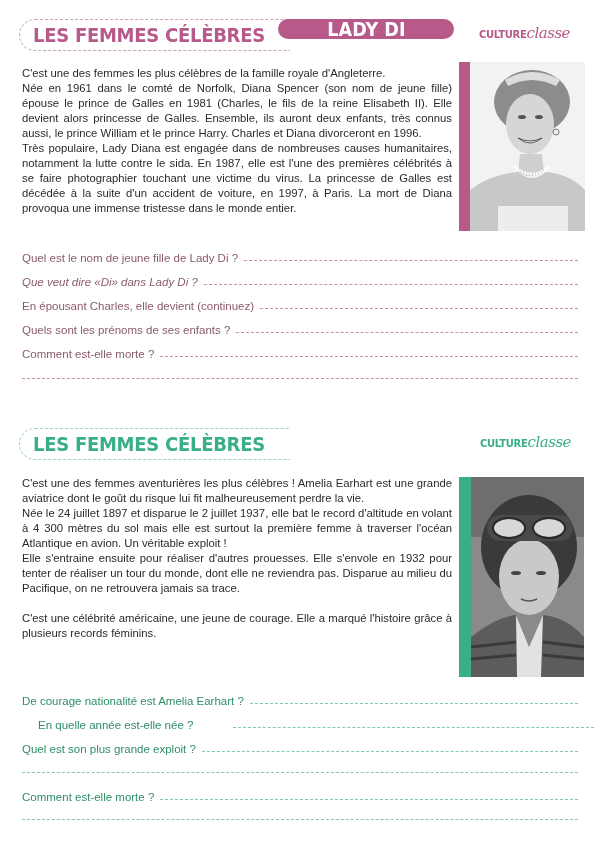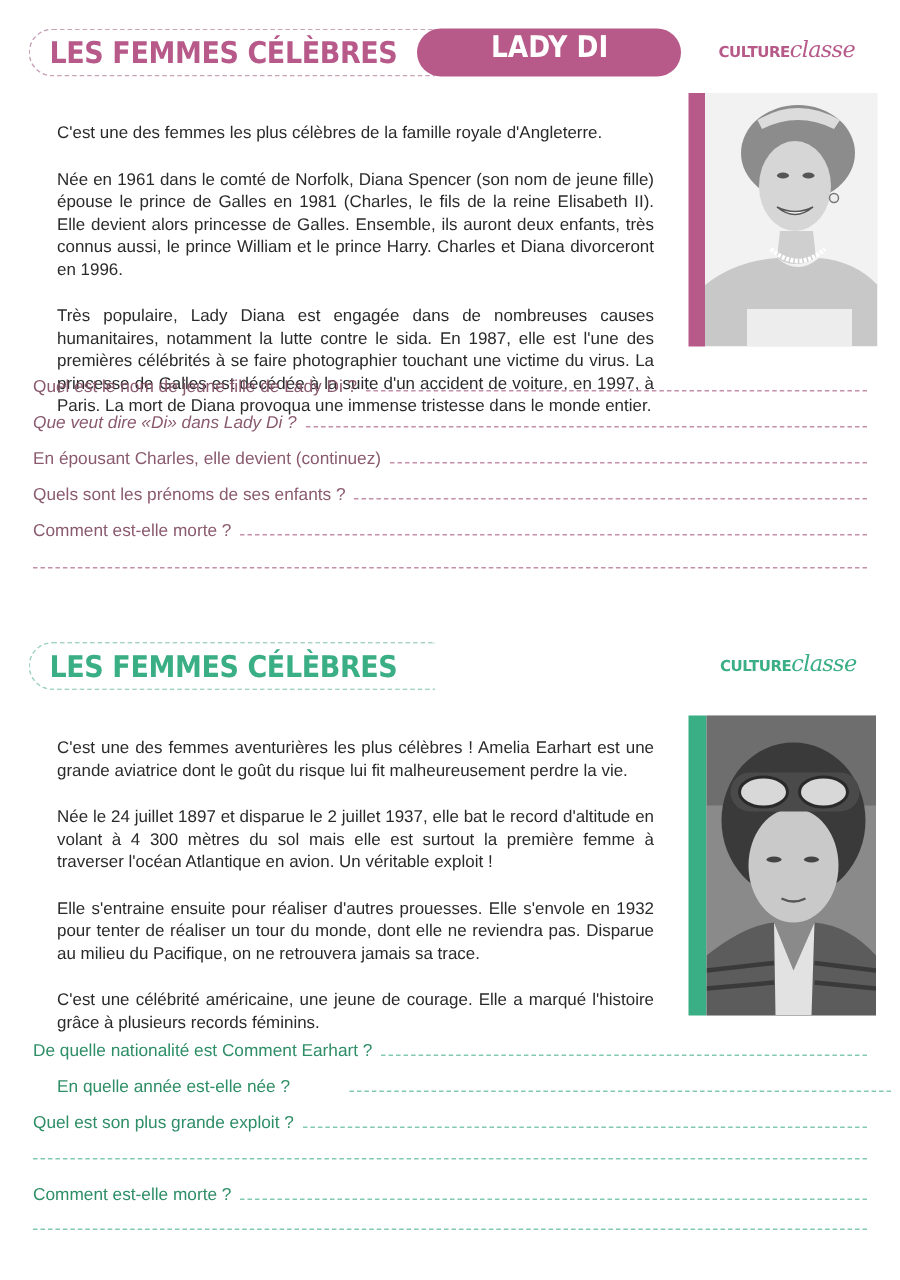--- a/index.html
+++ b/index.html
@@ -1,27 +1,27 @@
 <!DOCTYPE html>
 <html><head>
 <meta charset="utf-8">
 <style>
   html, body { margin:0; padding:0; background:#ffffff; }
   body { width:600px; height:853px; position:relative; overflow:hidden; font-family:"Liberation Sans", sans-serif; color:#2b2b2b; }
   .section { position:absolute; left:0; width:600px; }
   .hdr { position:absolute; left:19px; height:32px; }
   .hdr-dashed { position:absolute; left:0; top:0; height:30px; border:1.5px dashed; border-right:none; border-radius:16px 0 0 16px; }
   .hdr-title { position:absolute; left:14px; top:4px; font-family:"DejaVu Sans", sans-serif; font-weight:bold; font-size:20px; letter-spacing:-0.3px; transform:scaleX(0.9); transform-origin:left center; white-space:nowrap; }
-  .hdr-pill { position:absolute; top:0; height:32px; border-radius:16px; color:#fff; font-family:"DejaVu Sans", sans-serif; font-weight:bold; font-size:20px; display:flex; justify-content:center; white-space:nowrap; }
+  .hdr-pill { position:absolute; top:0; height:20px; border-radius:16px; color:#fff; font-family:"DejaVu Sans", sans-serif; font-weight:bold; font-size:20px; display:flex; align-items:center; justify-content:center; white-space:nowrap; }
   .hdr-pill span { display:inline-block; transform:scaleX(0.88); }
   .brand { position:absolute; font-size:11px; white-space:nowrap; }
   .brand b { font-family:"DejaVu Sans", sans-serif; font-weight:900; font-size:10px; letter-spacing:-0.3px; }
   .brand i { font-family:"DejaVu Serif", serif; font-size:15px; font-style:italic; letter-spacing:-0.5px; }
   .body-text { position:absolute; left:22px; width:428px; font-size:11.3px; line-height:15px; color:#2a2a2a; text-align:justify; }
-  .body-text p { margin:16px; }
+  .body-text p { margin:0; }
   .photo { position:absolute; overflow:hidden; }
   .photo-bar { position:absolute; }
   .q { position:absolute; left:22px; width:556px; height:16px; display:flex; align-items:flex-end; font-size:11.5px; white-space:nowrap; }
   .q .lbl { padding-right:6px; }
   .q .dots { flex:1; border-bottom:1.4px dashed; margin-bottom:3px; }
   .line { position:absolute; left:22px; width:556px; border-bottom:1.4px dashed; }
 </style>
 </head>
 <body>
 
@@ -113,21 +113,21 @@
       <ellipse cx="45" cy="96" rx="5" ry="2" fill="#444"></ellipse>
       <ellipse cx="70" cy="96" rx="5" ry="2" fill="#444"></ellipse>
       <path d="M50 122 Q58 126 66 122" stroke="#555" stroke-width="1.5" fill="none"></path>
       <path d="M0 200 L0 160 Q25 140 45 138 L58 170 L72 138 Q95 140 113 160 L113 200 Z" fill="#5c5c5c"></path>
       <path d="M45 138 L58 170 L72 138 L70 200 L46 200 Z" fill="#e2e2e2"></path>
       <path d="M0 170 L45 165 M0 182 L45 178 M72 165 L113 170 M72 178 L113 182" stroke="#3a3a3a" stroke-width="3"></path>
     </svg>
   </div>
 
   <div class="q" style="top:266px;color:#2e8e66;">
-    <span class="lbl">De quelle nationalité est Comment Earhart ?</span>
+    <span class="lbl">De courage nationalité est Amelia Earhart ?</span>
     <span class="dots" style="border-color:#82c9ad;"></span>
   </div>
   <div class="q" style="top:290px;color:#2e8e66;margin-left:16px;">
     <span class="lbl" style="padding-right:40px;">En quelle année est-elle née ?</span>
     <span class="dots" style="border-color:#82c9ad;"></span>
   </div>
   <div class="q" style="top:314px;color:#2e8e66;">
     <span class="lbl">Quel est son plus grande exploit  ?</span>
     <span class="dots" style="border-color:#82c9ad;"></span>
   </div>

